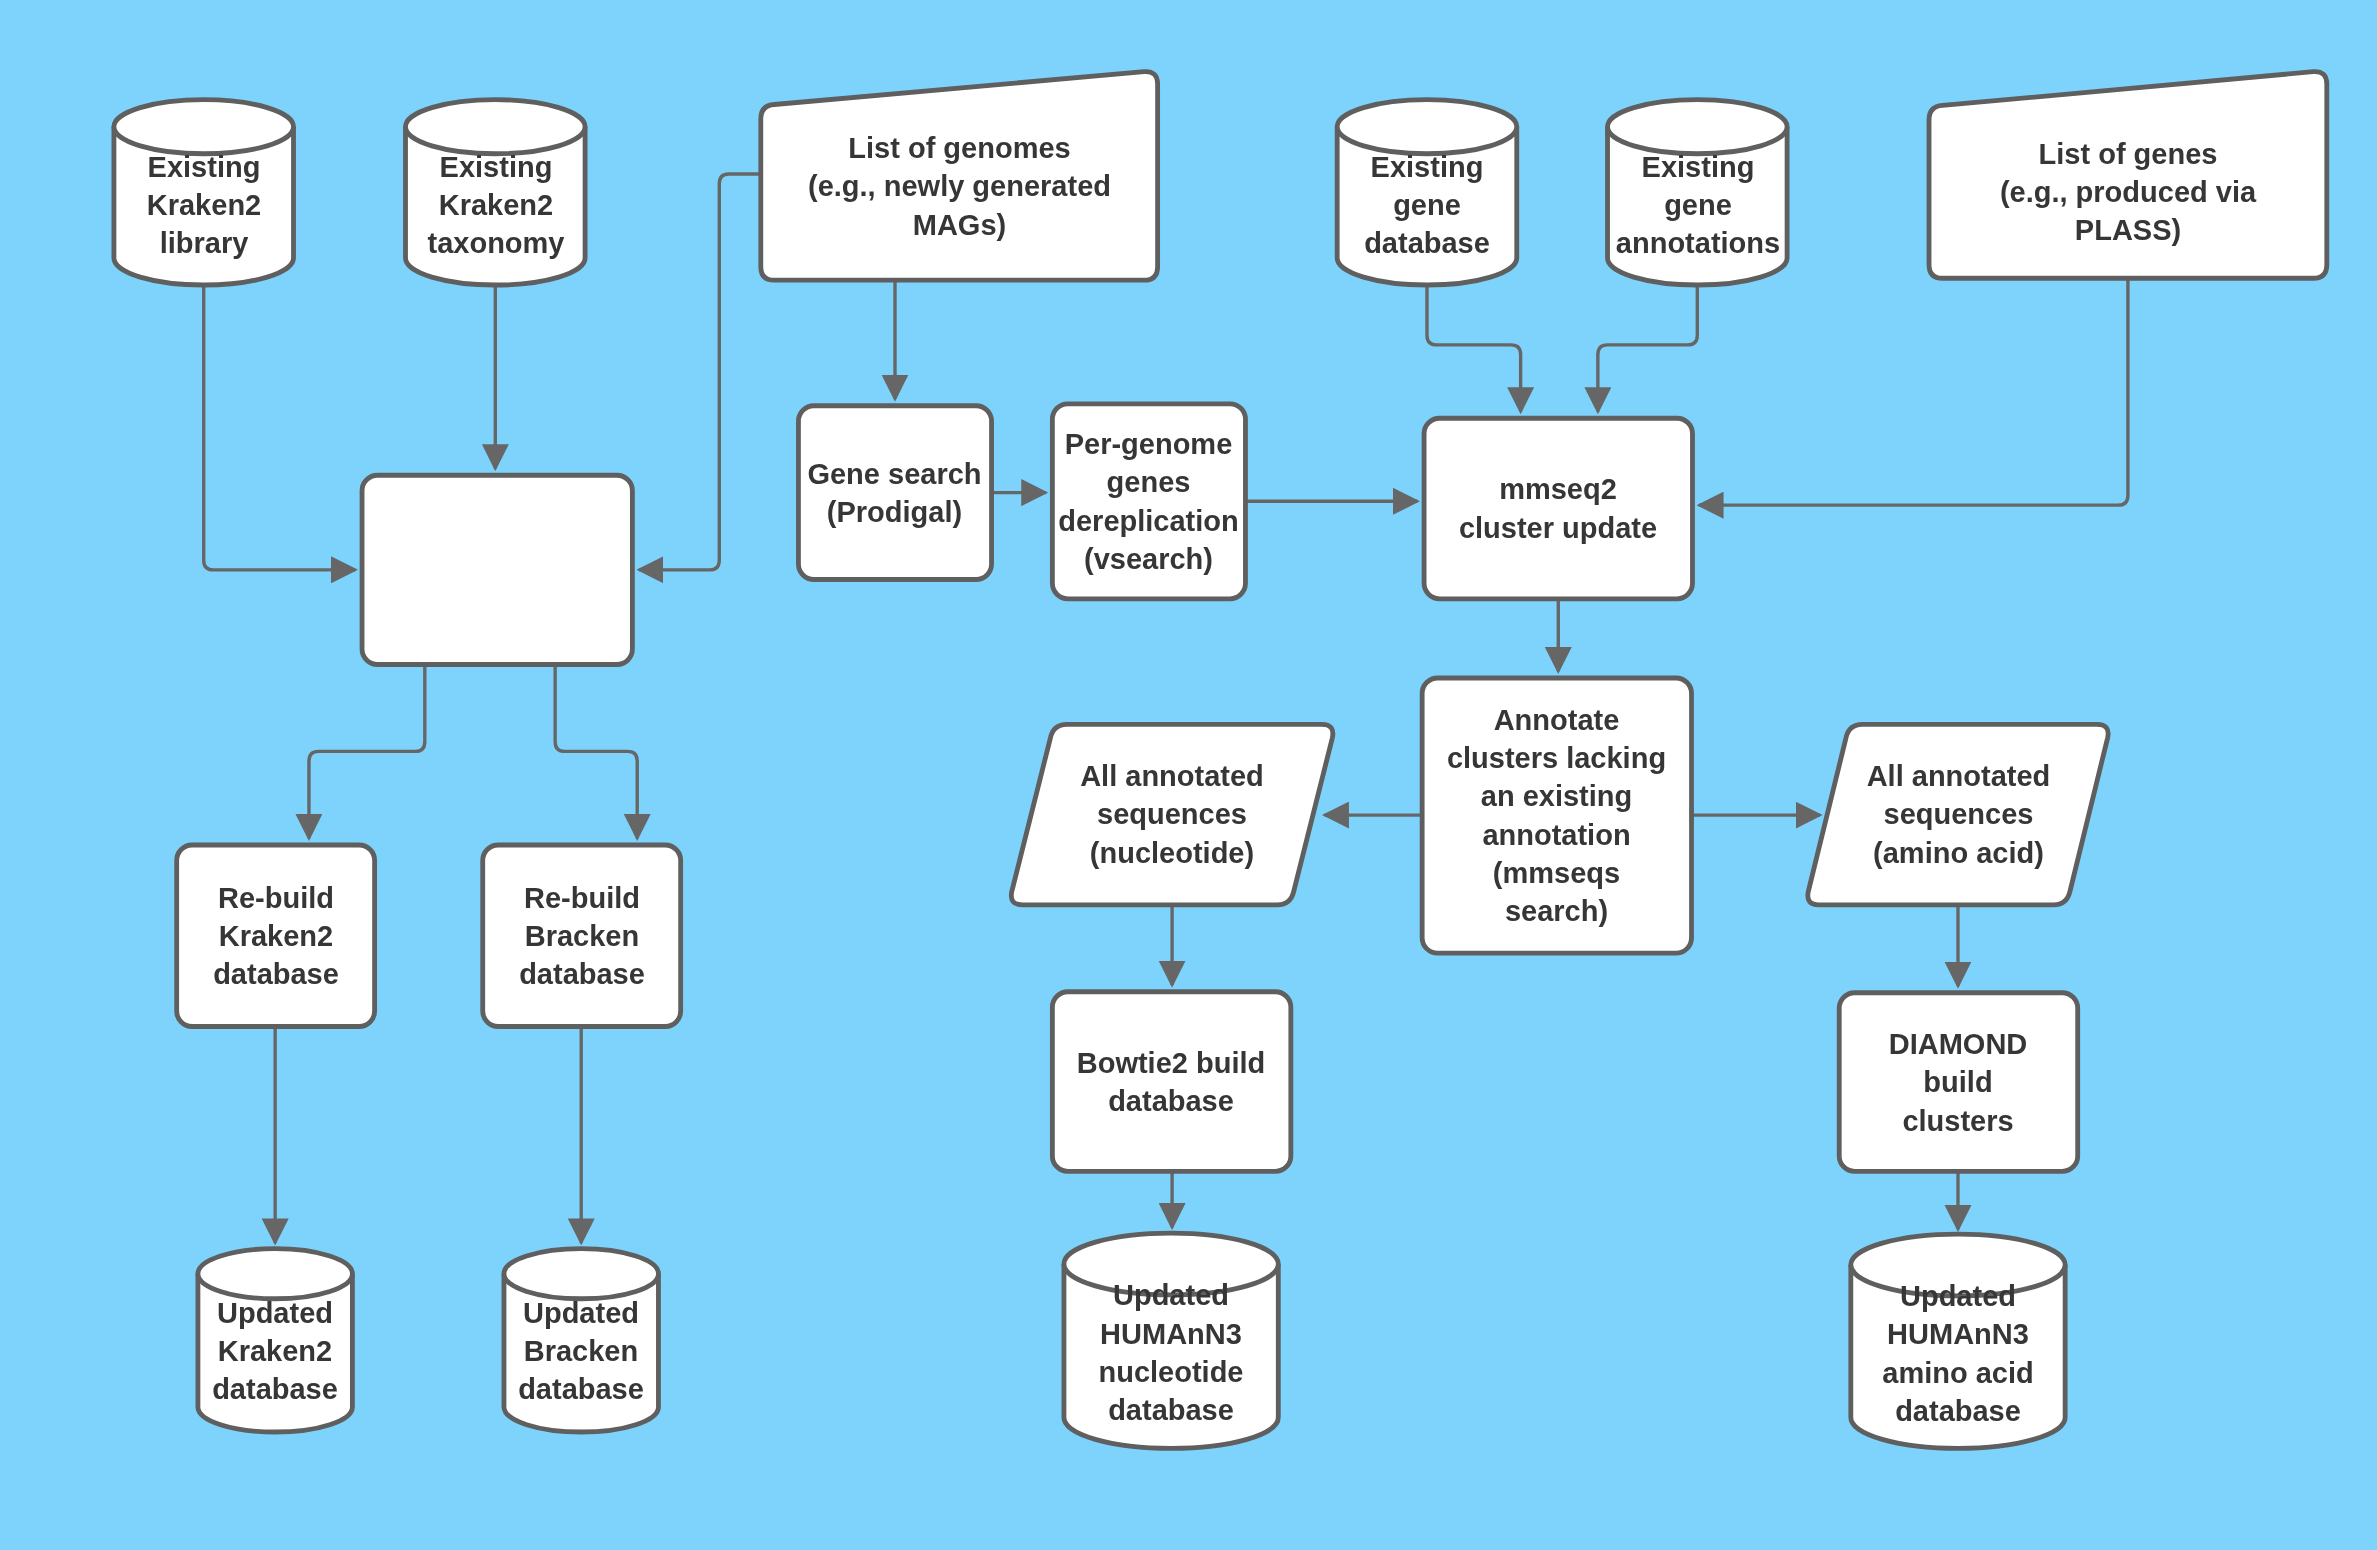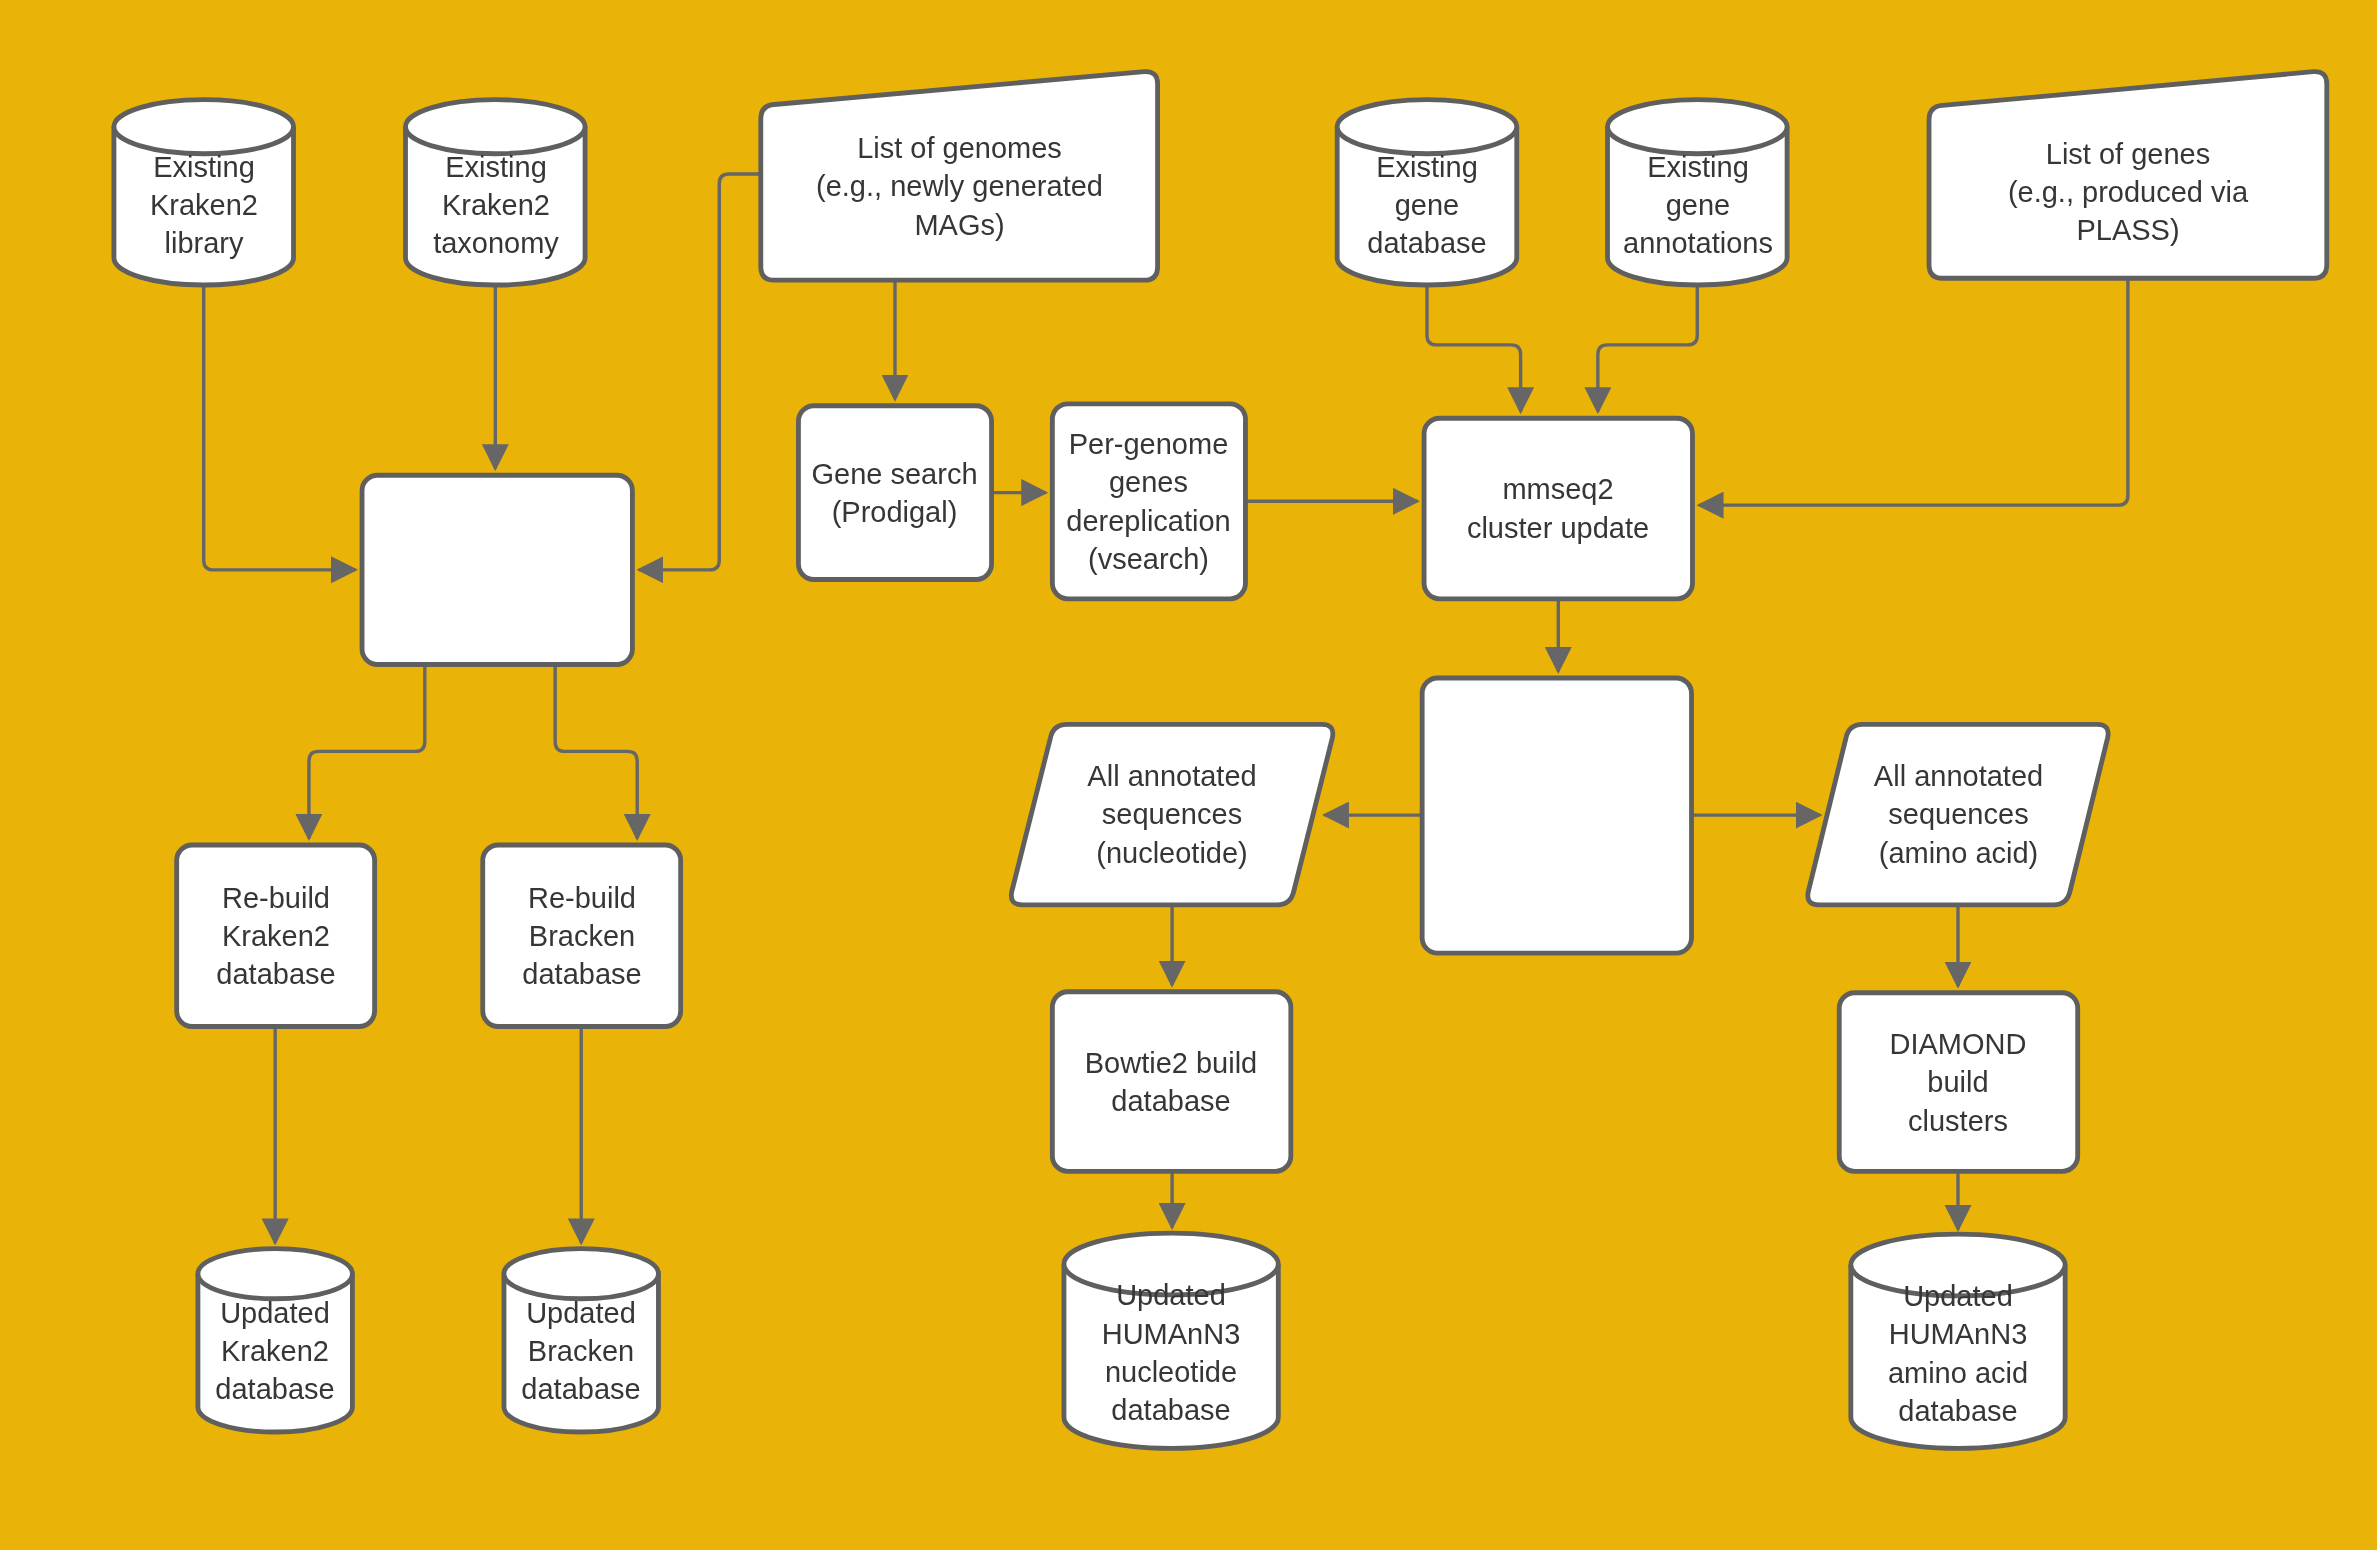--- a/index.html
+++ b/index.html
@@ -4,23 +4,24 @@
 <style>
   html, body {
     margin: 0;
     padding: 0;
     background: #ffffff;
   }
   .canvas {
     position: relative;
     width: 2377px;
     height: 1551px;
-    background: #eab308;
+    background: #7dd3fc;
     font-family: "Liberation Sans", sans-serif;
     overflow: hidden;
+    font-weight: bold;
   }
   .canvas svg {
     position: absolute;
     left: 0;
     top: 0;
   }
   .label {
     position: absolute;
     display: flex;
     align-items: center;
@@ -150,20 +151,26 @@
 PLASS)</div>
 
   <div class="label" style="left:798px;top:406px;width:193px;height:174px">Gene search
 (Prodigal)</div>
   <div class="label" style="left:1052px;top:404px;width:193px;height:195px">Per-genome
 genes
 dereplication
 (vsearch)</div>
   <div class="label" style="left:1424px;top:418px;width:268px;height:181px">mmseq2
 cluster update</div>
+  <div class="label" style="left:1422px;top:678px;width:269px;height:275px">Annotate
+clusters lacking
+an existing
+annotation
+(mmseqs
+search)</div>
   <div class="label" style="left:1009px;top:724px;width:326px;height:181px">All annotated
 sequences
 (nucleotide)</div>
   <div class="label" style="left:1806px;top:724px;width:305px;height:181px">All annotated
 sequences
 (amino acid)</div>
 
   <div class="label" style="left:177px;top:845px;width:198px;height:182px">Re-build
 Kraken2
 database</div>

